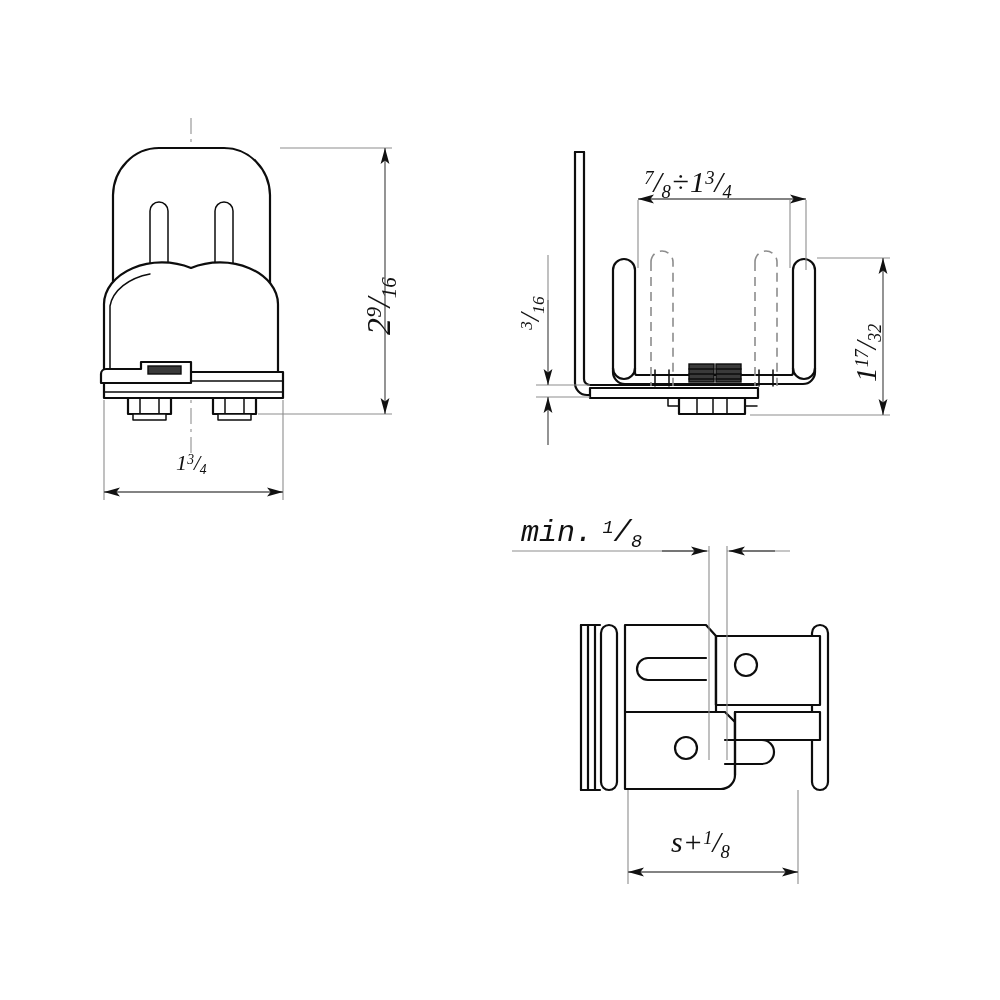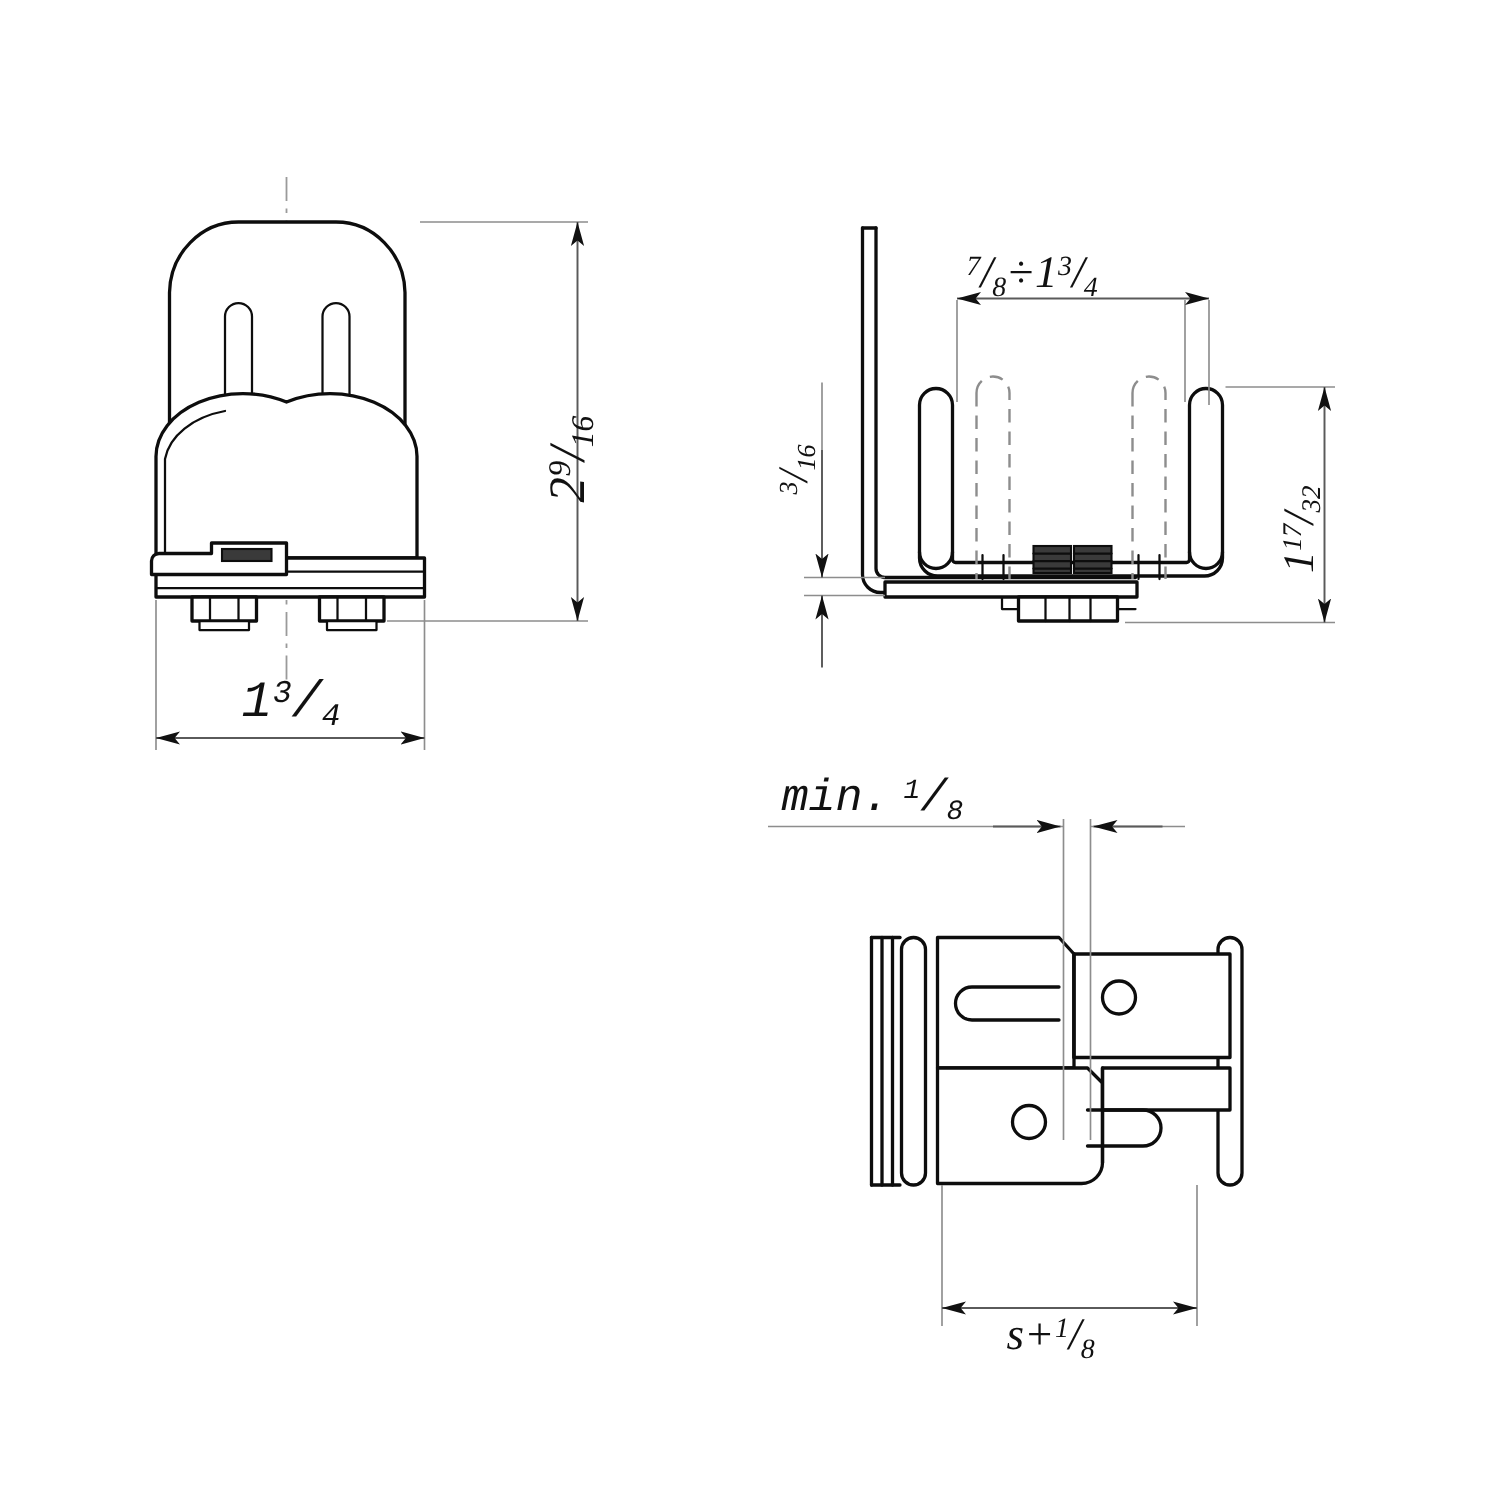--- a/index.html
+++ b/index.html
@@ -266,37 +266,37 @@
       <line class="ext-line" x1="798" y1="790" x2="798" y2="884"></line>
 
       <line class="dim-line" x1="628" y1="872" x2="798" y2="872" marker-start="url(#arrR)" marker-end="url(#arrL)"></line>
     </g>
   </svg>
 
   <div class="dim-text rot90" style="left:362px; top:335px; font-size:34px;">
     <span class="whole">2</span><span class="frac"><span class="num">9</span><span class="sl">/</span><span class="den">16</span></span>
   </div>
 
-  <div class="dim-text" style="left:161px; top:452px; font-size:34px;font-family:Liberation Mono, monospace;">
+  <div class="dim-text" style="left:176px; top:452px; font-size:22px;">
     <span class="whole">1</span><span class="frac"><span class="num">3</span><span class="sl">/</span><span class="den">4</span></span>
   </div>
 
   <div class="dim-text" style="left:644px; top:155px; font-size:30px;margin-top:12px;">
     <span class="frac"><span class="num">7</span><span class="sl">/</span><span class="den">8</span></span><span style="font-style:normal;padding:0 1px;">÷</span><span class="whole">1</span><span class="frac"><span class="num">3</span><span class="sl">/</span><span class="den">4</span></span>
   </div>
 
   <div class="dim-text rot90" style="left:516px; top:330px; font-size:28px;">
     <span class="frac"><span class="num">3</span><span class="sl">/</span><span class="den">16</span></span>
   </div>
 
   <div class="dim-text rot90" style="left:852px; top:382px; font-size:29px;">
     <span class="whole">1</span><span class="frac"><span class="num">17</span><span class="sl">/</span><span class="den">32</span></span>
   </div>
 
   <div class="dim-text" style="left:521px; top:518px; font-size:30px;font-family:Liberation Mono, monospace;">
     <span style="font-style:italic;">min.</span><span style="display:inline-block;width:9px;"></span><span class="frac"><span class="num">1</span><span class="sl">/</span><span class="den">8</span></span>
   </div>
 
-  <div class="dim-text" style="left:671px; top:827px; font-size:30px;margin-top:48px;">
+  <div class="dim-text" style="left:671px; top:827px; font-size:30px;">
     <span style="font-style:italic;">s+</span><span class="frac"><span class="num">1</span><span class="sl">/</span><span class="den">8</span></span>
   </div>
 
 </div>
 
 </body></html>

